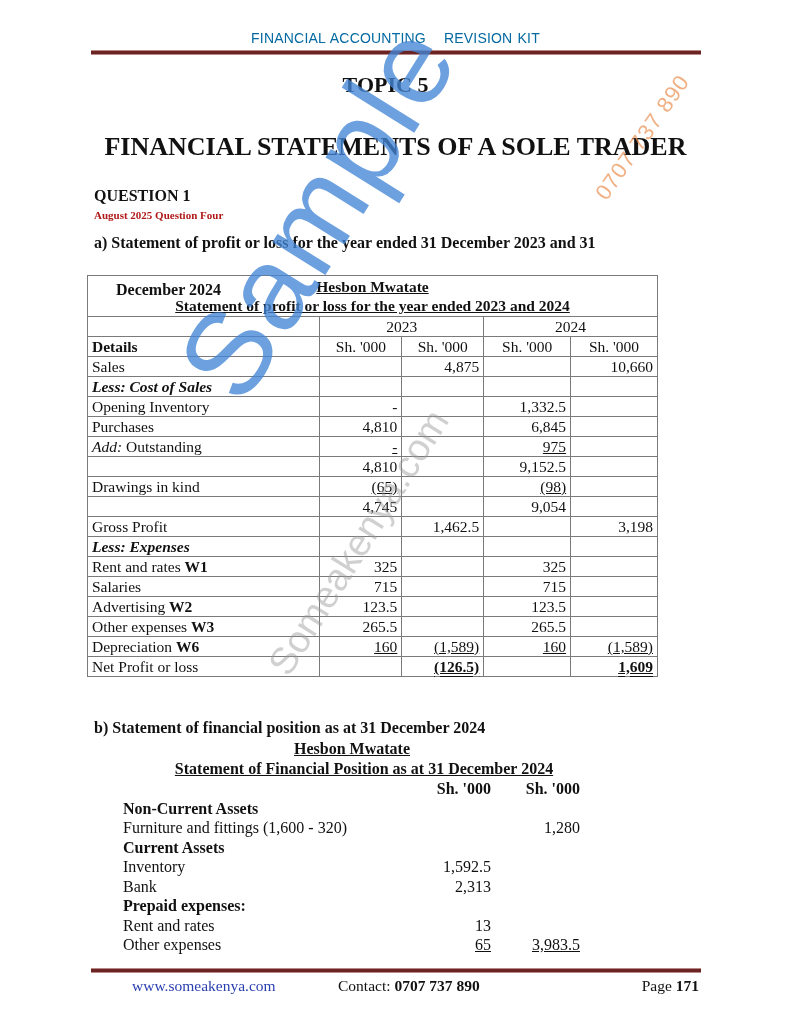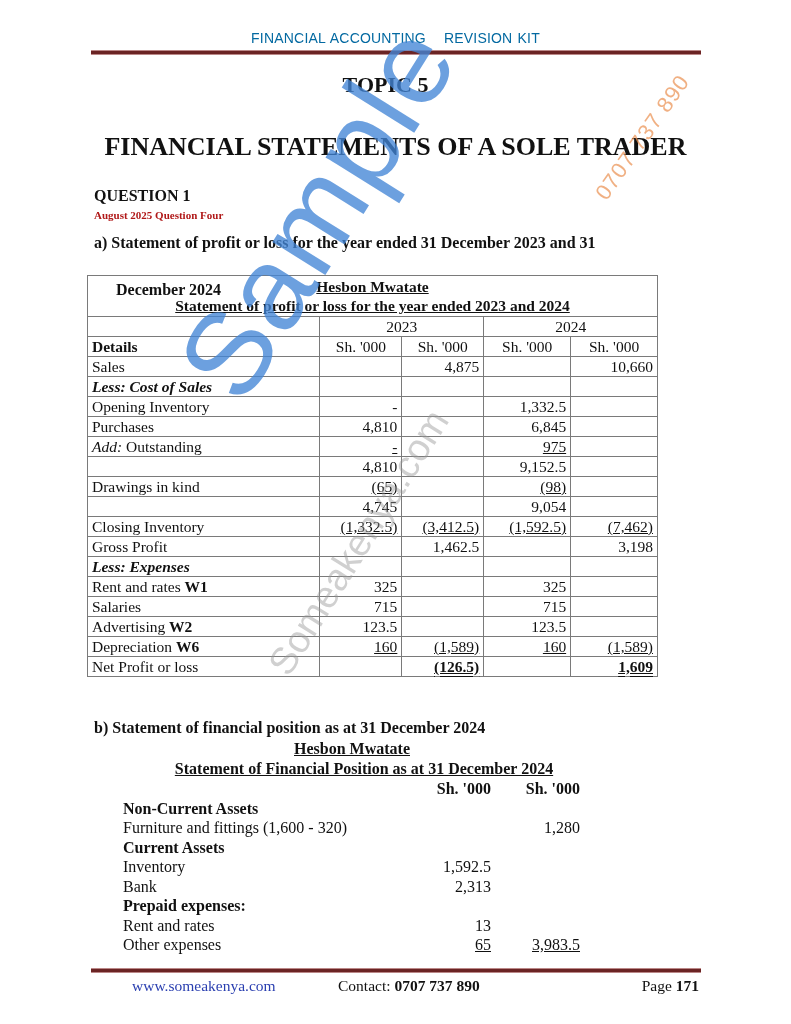--- a/index.html
+++ b/index.html
@@ -136,27 +136,20 @@
     <td class="num"></td>
   </tr>
   <tr>
     <td></td>
     <td class="num">4,745</td>
     <td class="num"></td>
     <td class="num">9,054</td>
     <td class="num"></td>
   </tr>
   <tr>
-    <td>Closing Inventory</td>
-    <td class="num"><span class="u">(1,332.5)</span></td>
-    <td class="num"><span class="u">(3,412.5)</span></td>
-    <td class="num"><span class="u">(1,592.5)</span></td>
-    <td class="num"><span class="u">(7,462)</span></td>
-  </tr>
-  <tr>
     <td>Gross Profit</td>
     <td class="num"></td>
     <td class="num">1,462.5</td>
     <td class="num"></td>
     <td class="num">3,198</td>
   </tr>
   <tr>
     <td class="bi">Less: Expenses</td>
     <td></td>
         <td></td>
@@ -175,20 +168,27 @@
     <td class="num">715</td>
     <td class="num"></td>
     <td class="num">715</td>
     <td class="num"></td>
   </tr>
   <tr>
     <td><span>Advertising </span><span class="b">W2</span></td>
     <td class="num">123.5</td>
     <td class="num"></td>
     <td class="num">123.5</td>
+    <td class="num"></td>
+  </tr>
+  <tr>
+    <td><span>Other expenses </span><span class="b">W3</span></td>
+    <td class="num">265.5</td>
+    <td class="num"></td>
+    <td class="num">265.5</td>
     <td class="num"></td>
   </tr>
   <tr>
     <td><span>Depreciation </span><span class="b">W6</span></td>
     <td class="num"><span class="u">160</span></td>
     <td class="num"><span class="u">(1,589)</span></td>
     <td class="num"><span class="u">160</span></td>
     <td class="num"><span class="u">(1,589)</span></td>
   </tr>
   <tr>

